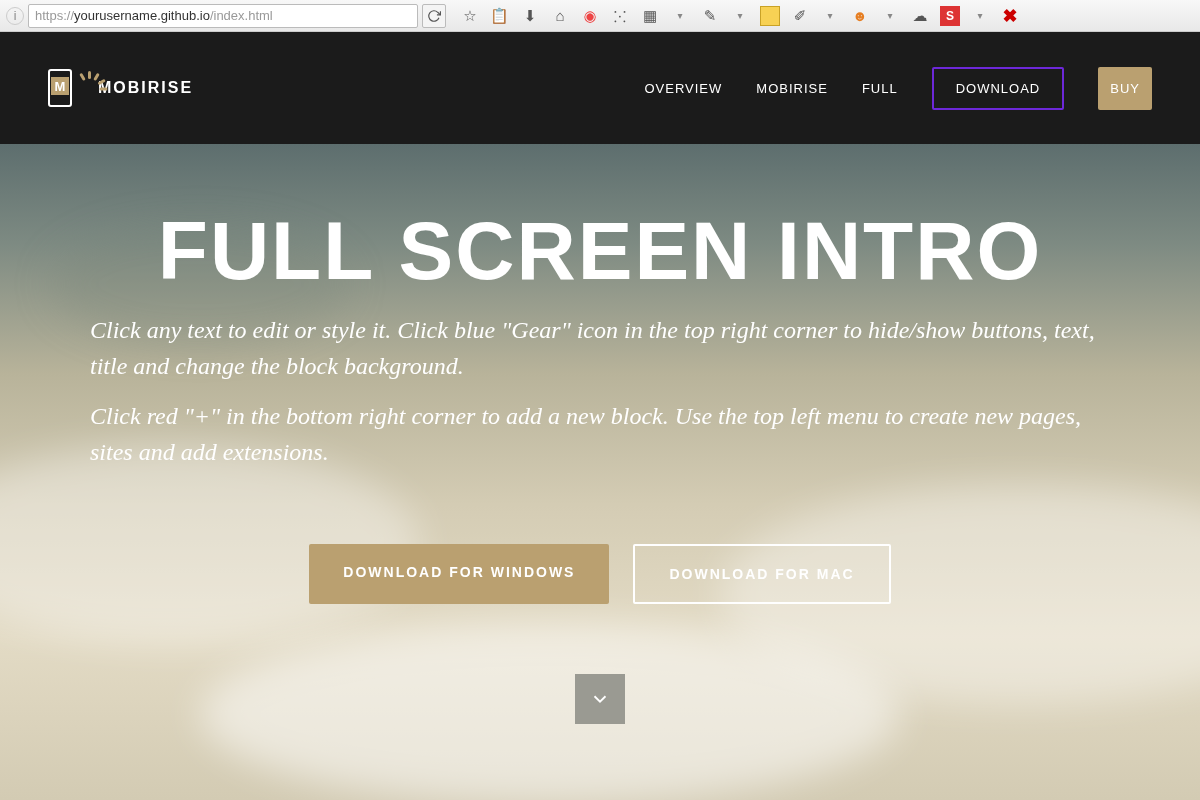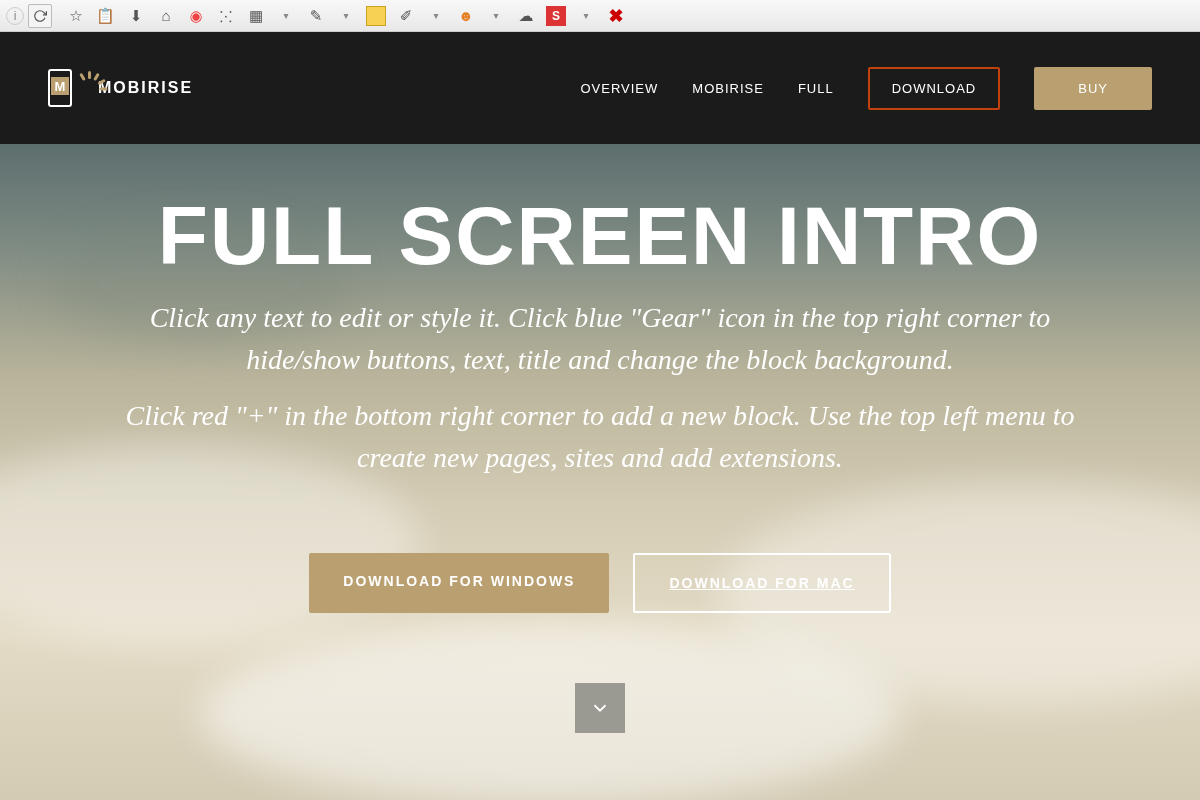--- a/index.html
+++ b/index.html
@@ -55,66 +55,71 @@
   }
   .logo-wrap { display:flex; align-items:center; gap:14px; }
   .logo-icon { width:36px;height:46px;position:relative; }
   .logo-phone { position:absolute;left:0;top:4px;width:24px;height:38px;border:2px solid #fff;border-radius:3px; }
   .logo-m { position:absolute;left:3px;top:12px;width:18px;height:18px;background:#baa070;color:#fff;font-weight:bold;font-size:13px;display:flex;align-items:center;justify-content:center; }
   .logo-sun { position:absolute; right:-4px; top:6px; }
   .logo-sun .ray { position:absolute;width:3px;height:8px;background:#baa070;border-radius:2px; }
   .logo-text { color:#fff;font-weight:bold;letter-spacing:2px;font-size:16px; }
   .nav { display:flex;align-items:center;gap:34px; }
   .nav a { color:#fff;text-decoration:none;font-weight:normal;font-size:13px;letter-spacing:1px; }
-  .nav .btn-outline { border:2px solid #c2410c;padding:12px 22px;border-radius:2px; }
-  .nav .btn-solid { background:#baa070;padding:14px 44px;border-radius:2px; }
+  .nav .btn-outline { border:2px solid #6d28d9;padding:12px 22px;border-radius:2px; }
+  .nav .btn-solid { background:#baa070;padding:14px 12px;border-radius:2px; }
 
   
   .hero {
     height: 656px;
     position:relative;
     display:flex;
     flex-direction:column;
     align-items:center;
-    padding-top:45px;
+    padding-top:60px;
     background: linear-gradient(180deg, #5d6e6e 0%, #7d8a82 15%, #b8b39a 35%, #d4ccb4 55%, #e3dbc5 75%, #d3cbb3 100%);
     overflow:hidden;
   }
   .cloud { position:absolute; border-radius:50%; background:rgba(255,255,255,0.35); filter:blur(18px); }
   .c1{width:500px;height:200px;left:-80px;top:300px;}
   .c2{width:600px;height:220px;right:-120px;top:340px;}
   .c3{width:700px;height:180px;left:200px;top:480px;background:rgba(255,255,255,0.5);}
   .c4{width:300px;height:120px;left:50px;top:80px;background:rgba(120,130,120,0.25);}
 
   .hero h1 {
     position:relative;z-index:2;
     color:#fff;font-size:82px;font-weight:800;letter-spacing:2px;
     text-align:center;
   }
   .hero p {
     position:relative;z-index:2;
-    color:#fff;font-size:28px;line-height:1.5;
+    color:#fff;font-size:24px;line-height:1.5;
     font-style:italic;font-family:Georgia, 'Times New Roman', serif;
-    text-align:center;max-width:1020px;margin-top:14px;
+    text-align:left;max-width:1020px;margin-top:14px;
   }
   .hero-buttons { position:relative;z-index:2;display:flex;gap:24px;margin-top:74px; }
   .hero-btn { padding:20px 34px;font-size:14px;font-weight:bold;letter-spacing:2px;color:#fff;cursor:pointer;border-radius:2px;text-align:center; }
   .hero-btn.solid{background:#baa070;}
-  .hero-btn.outline{border:2px solid #fff;text-decoration:underline;}
+  .hero-btn.outline{border:2px solid #fff;}
   .scroll-down {
     position:relative;z-index:2;margin-top:70px;width:50px;height:50px;background:#9a9a92;
     display:flex;align-items:center;justify-content:center;cursor:pointer;
   }
   .scroll-down svg{stroke:#fff;}
 </style>
 </head>
 <body>
 
 <div class="browser-bar">
   <div class="url-info-icon">i</div>
+  <div class="url-input">
+    <span class="gray">https://</span>
+    <span>yourusername.github.io</span>
+    <span class="gray">/index.html</span>
+  </div>
   <div class="reload-btn">
     <svg width="14" height="14" viewBox="0 0 24 24" fill="none" stroke="#555" stroke-width="2">
         <path d="M23 4v6h-6"></path>
         <path d="M20.49 15a9 9 0 1 1-2.12-9.36L23 10"></path>
       </svg>
   </div>
   <div class="toolbar-icons">
     <div class="ticon">☆</div>
     <div class="ticon">📋</div>
     <div class="ticon">⬇</div>

